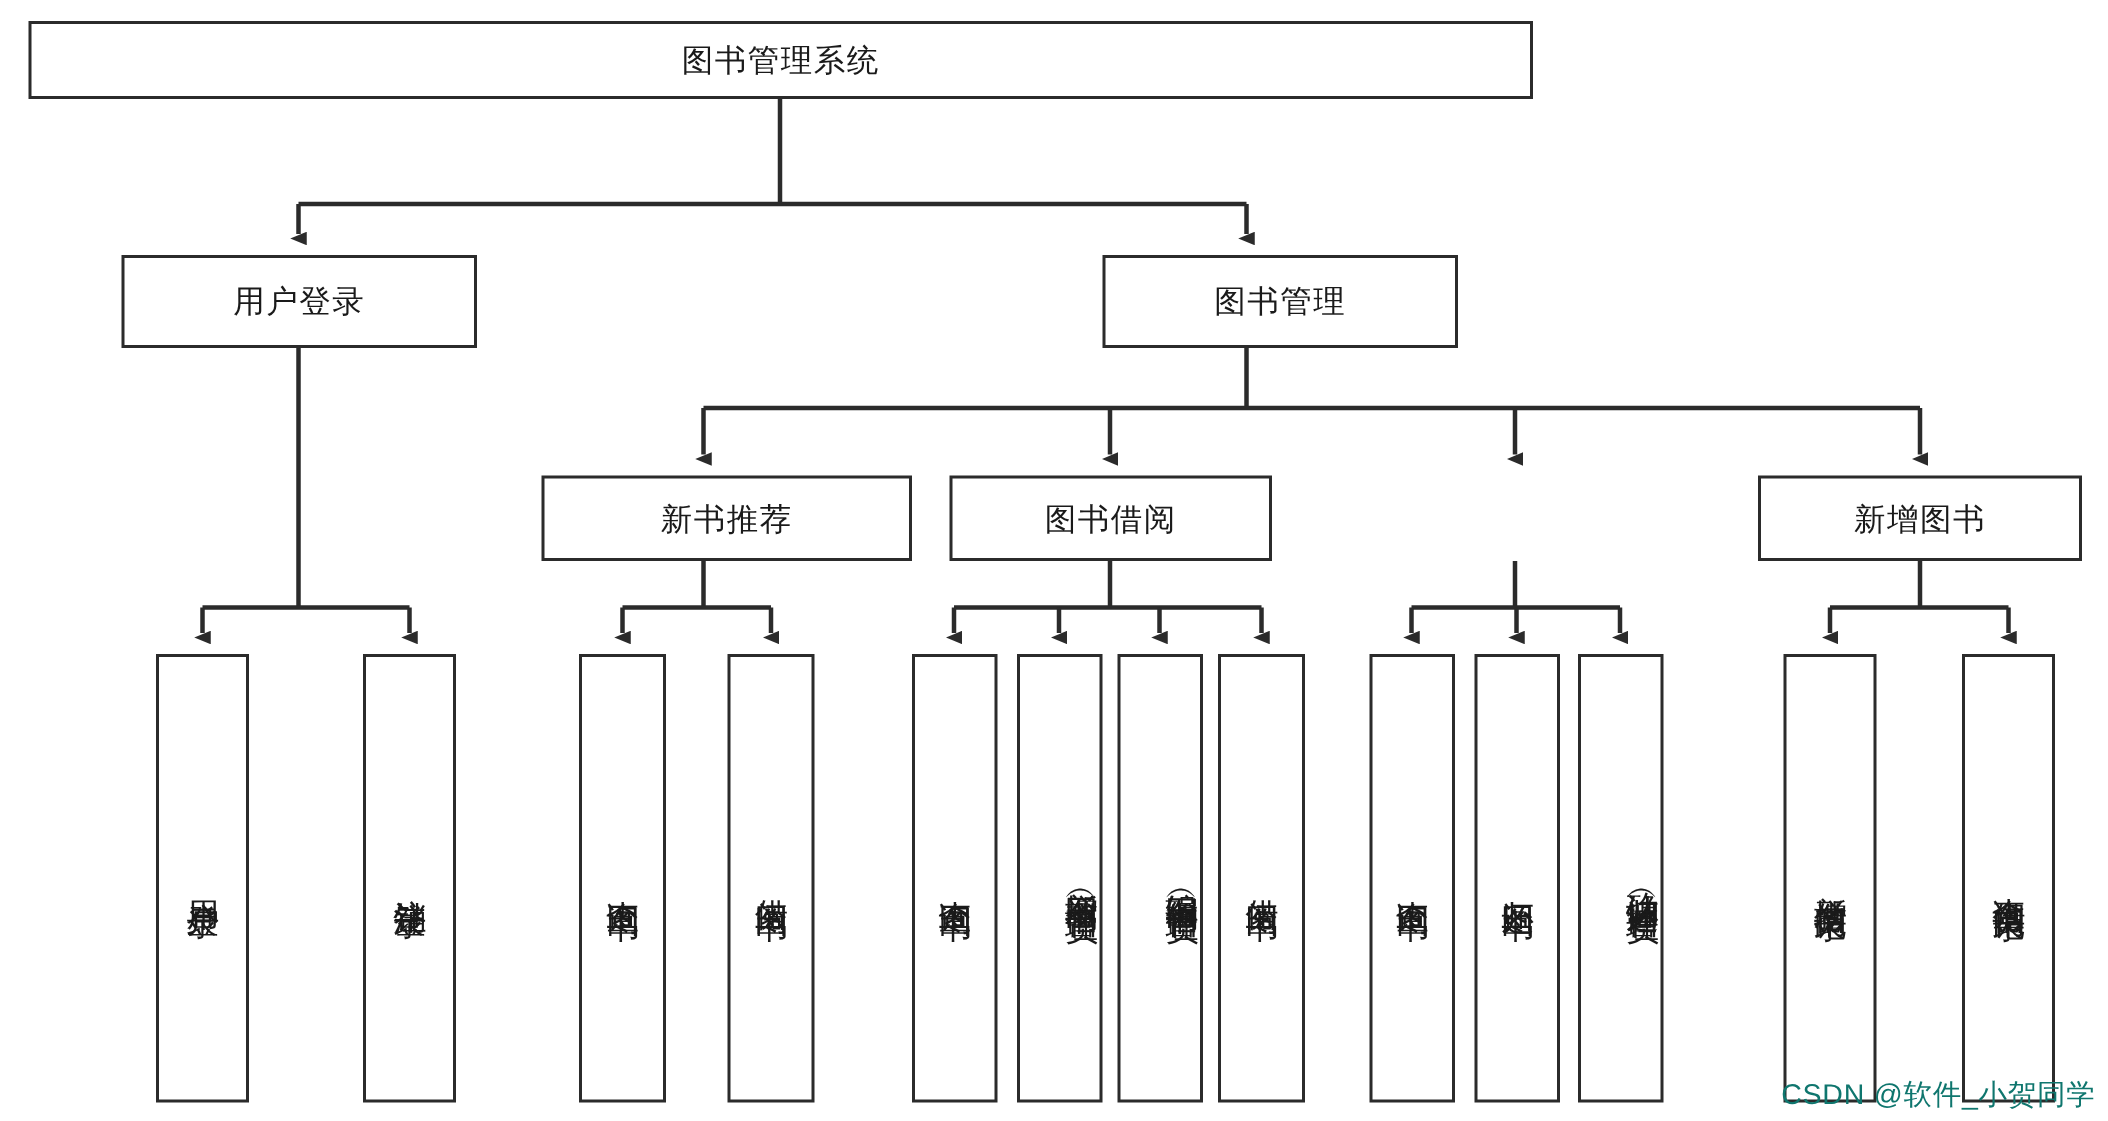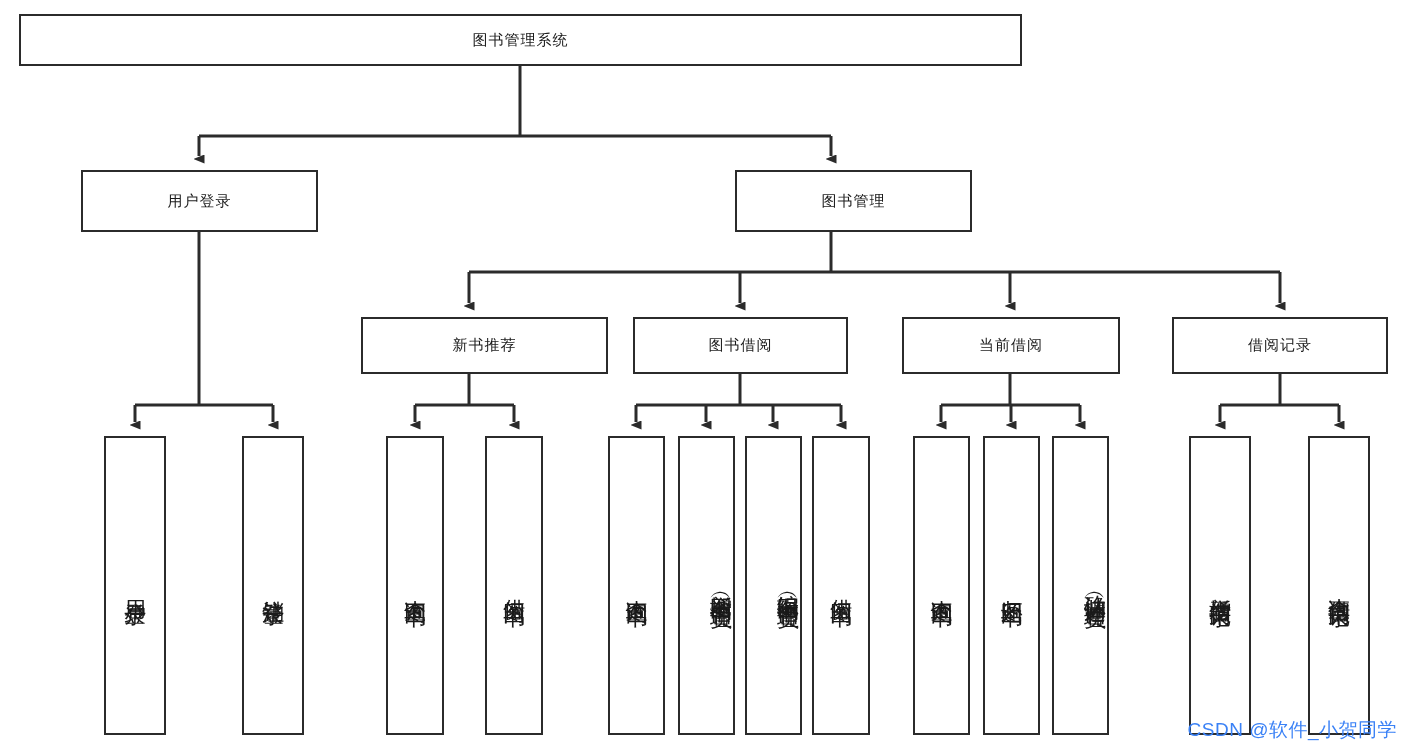--- a/index.html
+++ b/index.html
@@ -31,21 +31,21 @@
     position: absolute;
     box-sizing: border-box;
     border: 2px solid #2b2b2b;
     background: #ffffff;
     display: flex;
     align-items: center;
     justify-content: center;
     color: #1a1a1a;
   }
   .node.horiz {
-    font-size: 15px;
+    font-size: 21px;
     letter-spacing: 1px;
   }
   .node.vert {
     writing-mode: vertical-rl;
     text-orientation: upright;
     font-size: 22px;
     line-height: 1.12;
     letter-spacing: 2px;
     padding: 6px 0;
   }
@@ -59,21 +59,21 @@
     white-space: nowrap;
   }
   .node.horiz .hlabel {
     white-space: nowrap;
   }
   #watermark {
     position: absolute;
     right: 8px;
     bottom: 4px;
     font-size: 19px;
-    color: #3b82f6;
+    color: #0f766e;
     white-space: nowrap;
     letter-spacing: 0.5px;
   }
 </style>
 </head>
 <body>
 
 <div id="diagram-root">
 
   <svg id="wires" viewBox="0 0 1405 747" xmlns="http://www.w3.org/2000/svg">
@@ -136,25 +136,22 @@
   <div class="node horiz" style="left: 711px; top: 170px; width: 237px; height: 62px; margin-left: 24px;">
     <span class="hlabel">图书管理</span>
   </div>
 
   <div class="node horiz" style="left: 361px; top: 317px; width: 247px; height: 57px;">
     <span class="hlabel">新书推荐</span>
   </div>
   <div class="node horiz" style="left: 633px; top: 317px; width: 215px; height: 57px;">
     <span class="hlabel">图书借阅</span>
   </div>
-  <div class="node horiz" style="left: 902px; top: 317px; width: 218px; height: 57px;">
-    <span class="hlabel">当前借阅</span>
-  </div>
   <div class="node horiz" style="left: 1172px; top: 317px; width: 216px; height: 57px;">
-    <span class="hlabel">借阅记录</span>
+    <span class="hlabel">新增图书</span>
   </div>
 
   <div class="node vert" style="left: 104px; top: 436px; width: 62px; height: 299px;">
     <span class="vlabel">用户登录</span>
   </div>
   <div class="node vert" style="left: 242px; top: 436px; width: 62px; height: 299px;">
     <span class="vlabel">注销登录</span>
   </div>
   <div class="node vert" style="left: 386px; top: 436px; width: 58px; height: 299px;">
     <span class="vlabel">查询图书</span>

